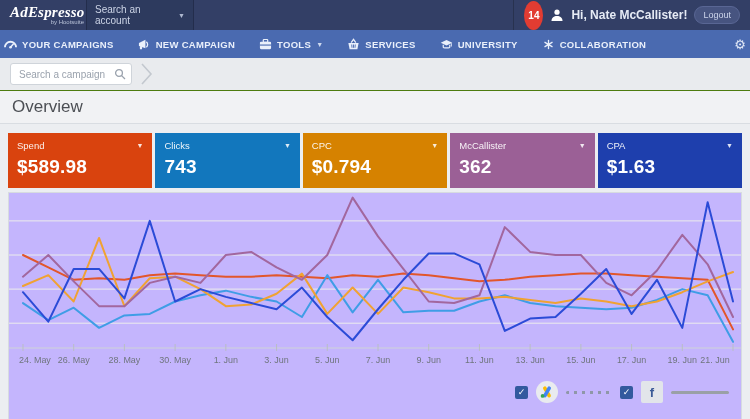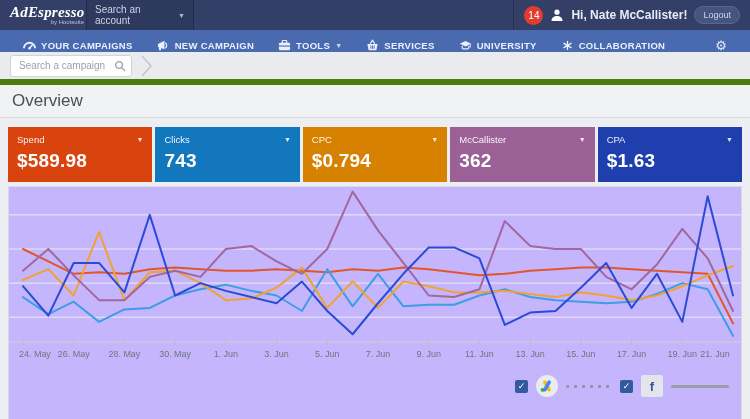--- a/index.html
+++ b/index.html
@@ -8,34 +8,34 @@
   
   .topbar { height:30px; background:#333f66; display:flex; align-items:stretch; color:#fff; }
   .logo { width:86px; display:flex; flex-direction:column; justify-content:center; padding-left:10px; }
   .brand { font-family:"Liberation Serif", serif; font-style:italic; font-weight:bold; font-size:15px; line-height:14px; letter-spacing:.2px; }
   .brand-sub { font-size:6px; color:#b9c2d8; text-align:right; padding-right:2px; }
   .acct { display:flex; align-items:center; justify-content:space-between; width:108px; padding:0 8px;
     background:#2d3a5e; border-left:1px solid #232d4c; border-right:1px solid #232d4c; cursor:pointer; }
   .acct span.txt { font-size:10px; color:#ccd4e6; }
   .caret { font-size:7px; color:#aeb8cf; }
   .topbar-right { margin-left:auto; display:flex; align-items:center; gap:7px; padding:0 10px; border-left:1px solid #28324f; }
-  .badge { min-width:19px; height:19px; border-radius:50%; background:#e23c32; color:#fff; font-size:10px; font-weight:normal;
+  .badge { min-width:19px; height:29px; border-radius:50%; background:#e23c32; color:#fff; font-size:10px; font-weight:bold;
     display:flex; align-items:center; justify-content:center; padding:0 3px; }
   .greeting { font-size:12px; font-weight:bold; color:#e6ebf5; }
   .logout { background:#475480; border:1px solid #5a6globe; border:1px solid #596694; color:#cdd5ea; font-size:9px;
     padding:3px 8px; border-radius:9px; cursor:pointer; font-family:inherit; }
   
-  .navbar { height:22px; background:#4a6ab0; display:flex; align-items:flex-end; padding:0 23px; gap:24px; }
+  .navbar { height:28px; background:#4a6ab0; display:flex; align-items:center; padding:0 4px; gap:24px; }
   .nav-item { display:flex; align-items:center; gap:5px; color:#eaf0fb; font-size:9.5px; font-weight:bold;
     letter-spacing:.3px; cursor:pointer; text-decoration:none; }
   .nav-item .caret { color:#cdd9ef; }
   .nav-gear { margin-left:auto; color:#dfe7f6; font-size:13px; cursor:pointer; line-height:1; }
   .nicon { width:13px; height:13px; flex:0 0 auto; }
   
-  .search-row { height:33px; background:#e9ebee; border-bottom:6px solid #4d7c0f; display:flex; align-items:center; padding:0 10px; gap:8px; }
+  .search-row { height:33px; background:#e9ebee; border-bottom:1px solid #4d7c0f; display:flex; align-items:center; padding:0 10px; gap:8px; }
   .search-box { position:relative; width:122px; }
   .search-box input { width:100%; height:22px; border:1px solid #cfd4da; border-radius:3px; padding:0 22px 0 8px;
     font-size:10px; color:#556; background:#fff; font-family:inherit; }
   .search-box input::placeholder { color:#9aa2ad; }
   .search-box svg { position:absolute; right:6px; top:5px; }
   .collapse-arrow { cursor:pointer; }
   
   .overview-row { height:33px; background:#f1f2f4; border-bottom:1px solid #d9dde2; display:flex; align-items:center;
     justify-content:space-between; padding:0 12px; }
   .page-title { font-size:17px; font-weight:normal; color:#4c4f54; }

